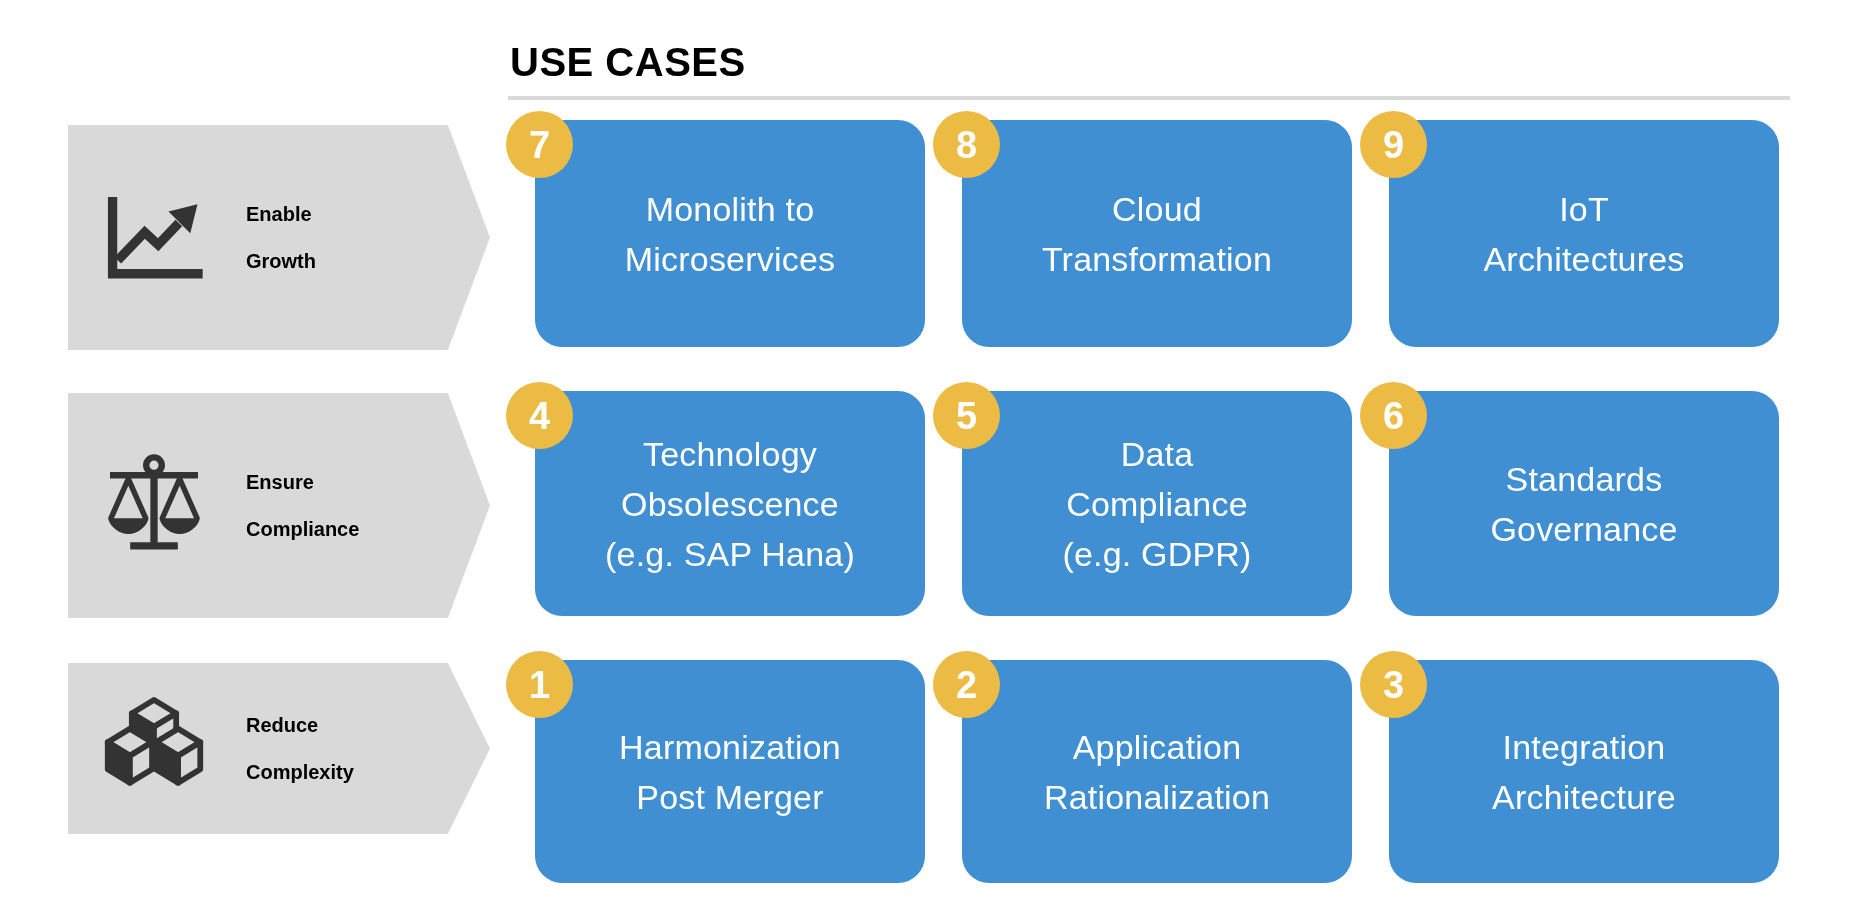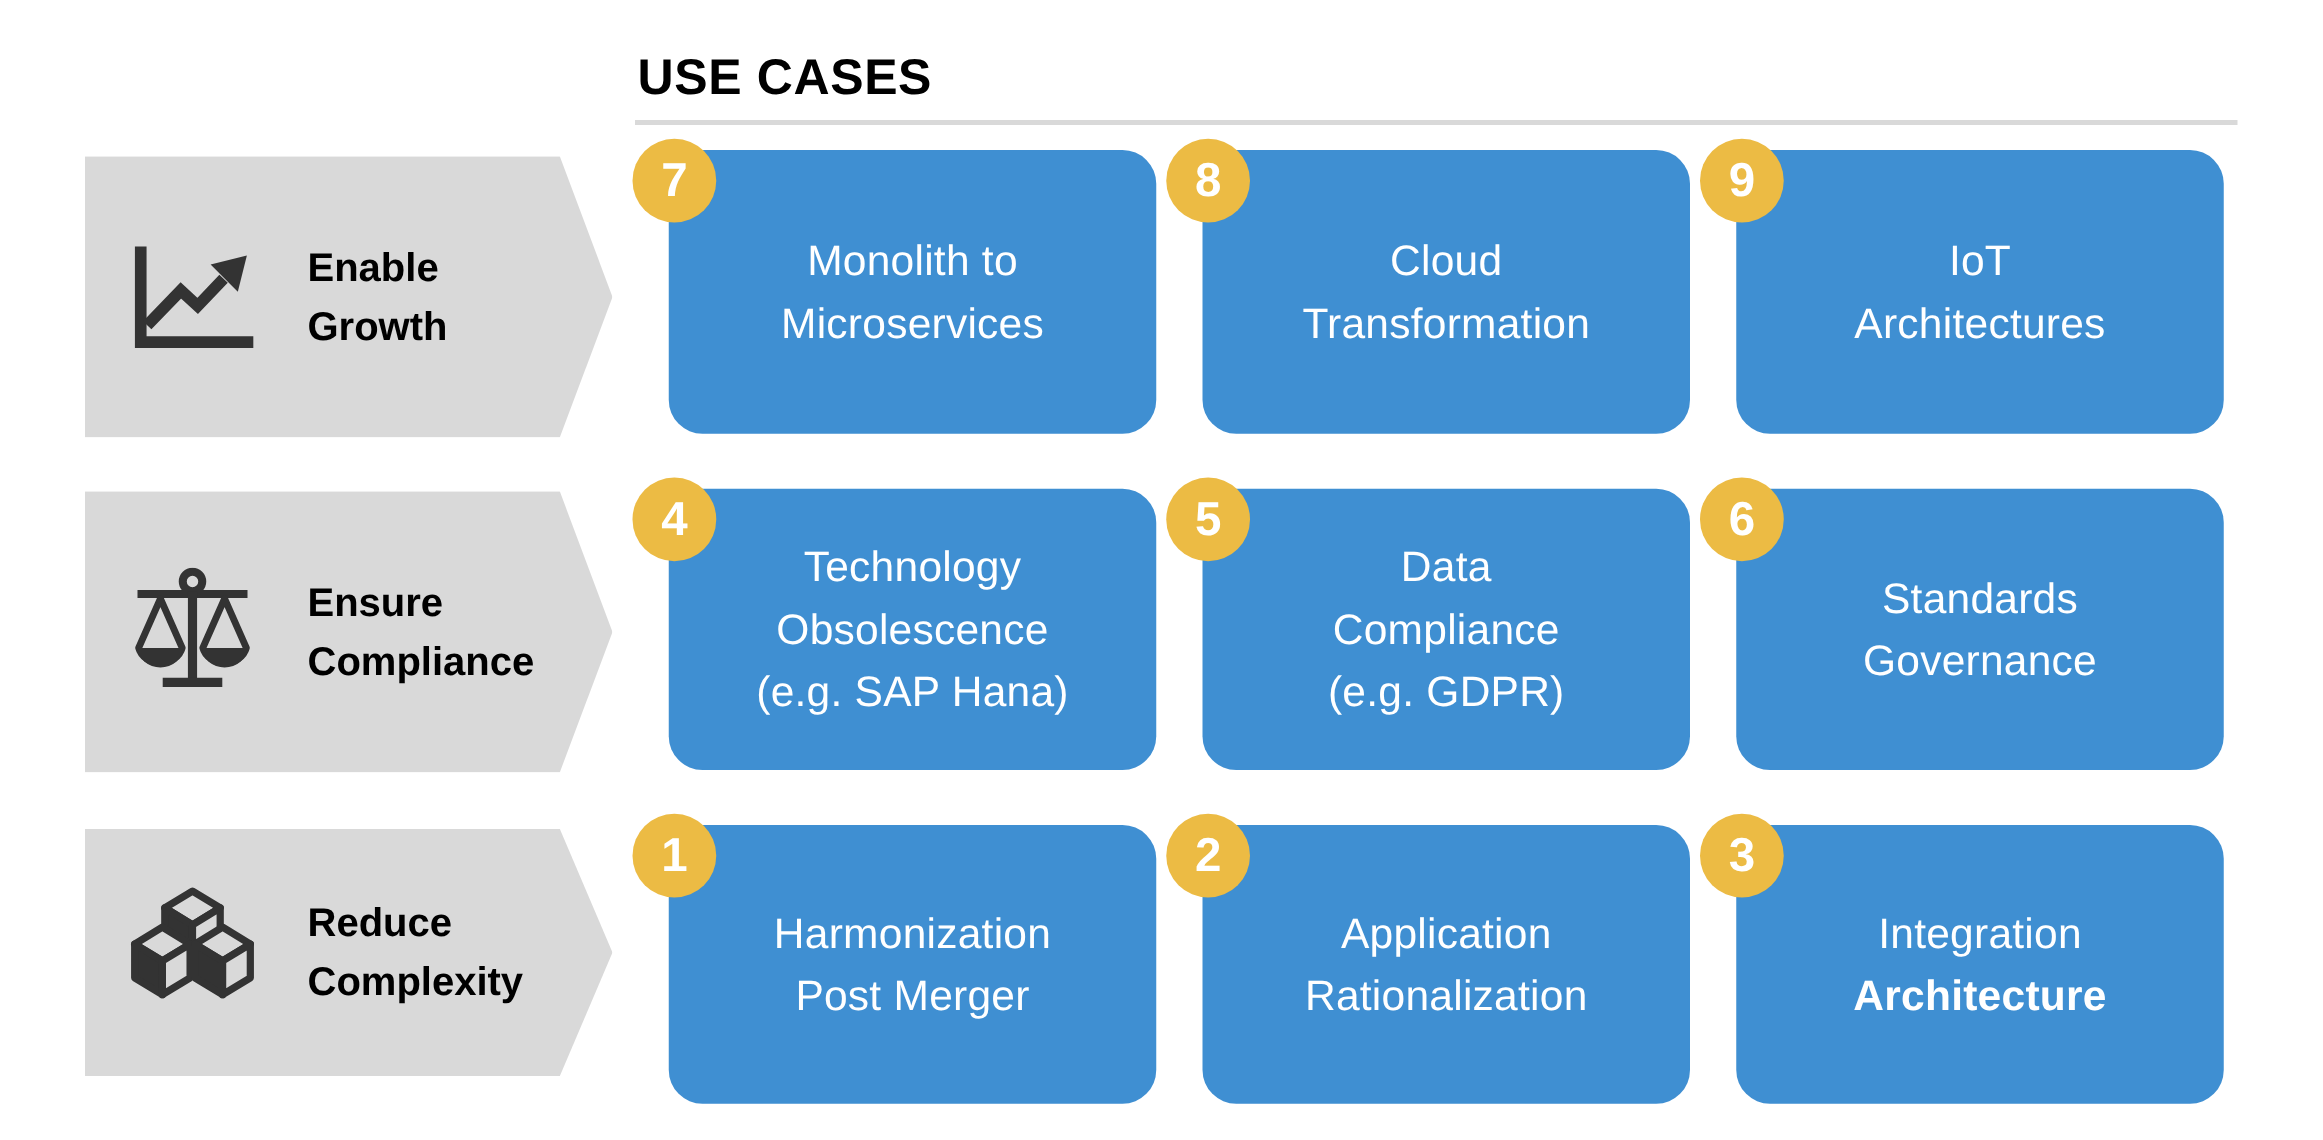--- a/index.html
+++ b/index.html
@@ -24,25 +24,25 @@
   
   .category {
     position: absolute; left: 68px; width: 422px; height: 225px;
     background: var(--gray);
     clip-path: polygon(0 0, 90% 0, 100% 50%, 90% 100%, 0 100%);
     display: flex; align-items: center;
     padding-left: 26px; box-sizing: border-box; gap: 32px;
   }
   .category.row-1 { top: 125px; }
   .category.row-2 { top: 393px; }
-  .category.row-3 { top: 663px; height: 198px; }
+  .category.row-3 { top: 663px; height: 171px; }
   .cat-icon { flex: 0 0 auto; color: var(--ink); display: flex; align-items: center; justify-content: center; width: 120px; }
   .cat-icon svg { display: block; }
   .cat-label {
-    font-size: 32px; font-weight: 700; color: #000; line-height: 47px;
+    font-size: 20px; font-weight: 700; color: #000; line-height: 47px;
   }
 
   
   .grid {
     position: absolute; left: 535px; top: 120px;
     display: grid;
     grid-template-columns: repeat(3, 390px);
     grid-template-rows: 227px 225px 223px;
     column-gap: 37px; row-gap: 44px;
   }
@@ -50,21 +50,21 @@
     position: relative;
     background: var(--blue);
     border-radius: 27px;
     display: flex; align-items: center; justify-content: center;
     text-align: center;
   }
   .card-text {
     color: #fff; font-size: 34px; line-height: 50px; font-weight: 400;
     letter-spacing: 0.2px;
   }
-  .card-text .semibold { font-weight: 700; }
+  .card-text .semibold { font-weight: 400; }
   .badge {
     position: absolute; left: -29px; top: -9px;
     width: 67px; height: 67px; border-radius: 50%;
     background: var(--yellow);
     color: #fff; font-size: 38px; font-weight: 700;
     display: flex; align-items: center; justify-content: center;
     line-height: 1;
   }
 </style>
 </head>

